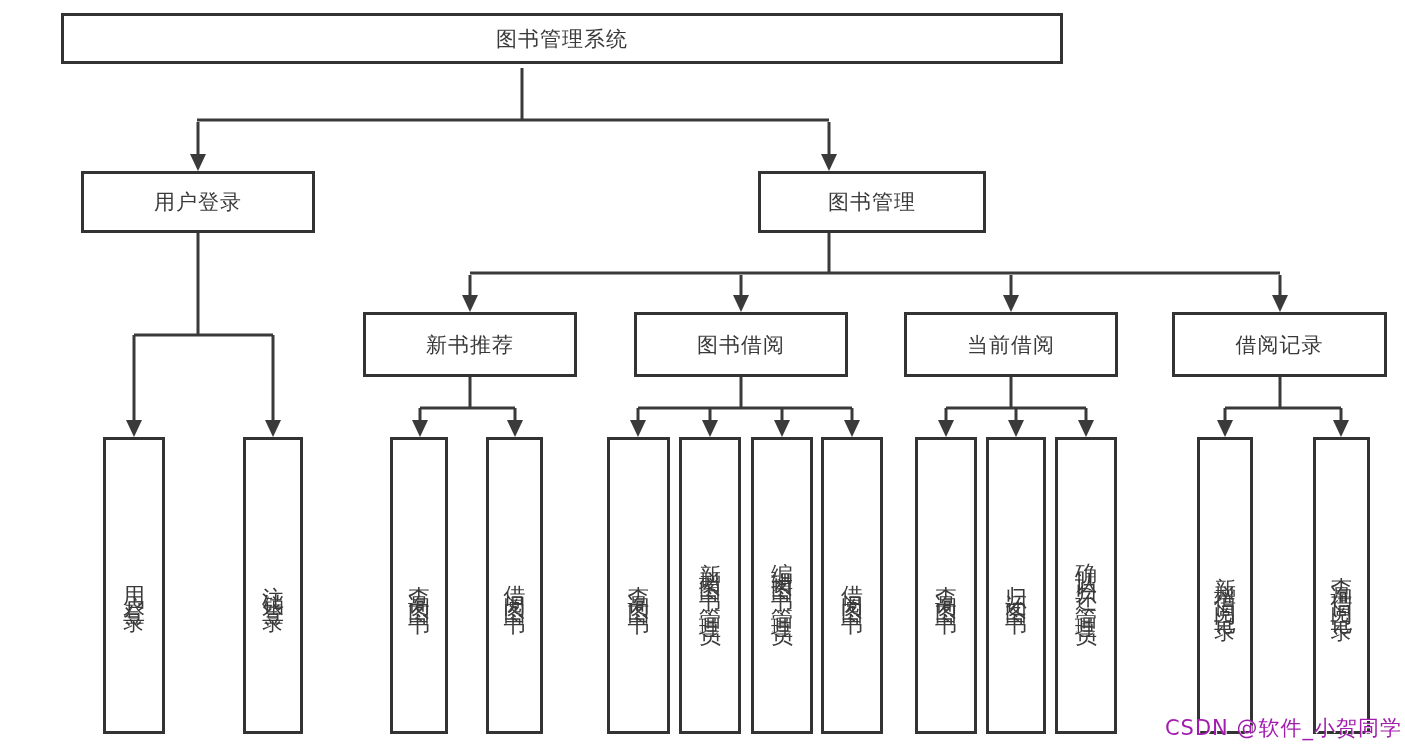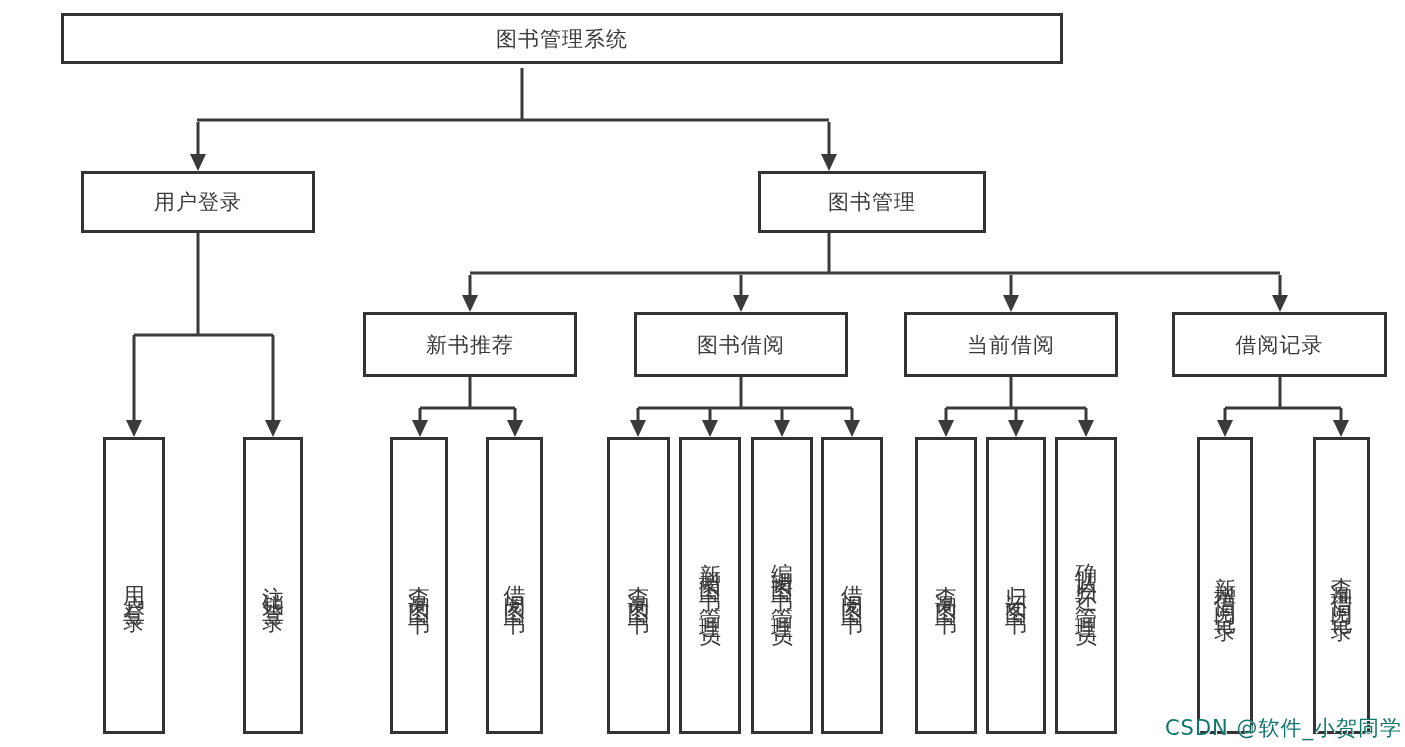--- a/index.html
+++ b/index.html
@@ -57,21 +57,21 @@
   .lf-9  { left: 915px;  width: 62px; }
   .lf-10 { left: 986px;  width: 60px; }
   .lf-11 { left: 1055px; width: 62px; }
   .lf-12 { left: 1197px; width: 56px; }
   .lf-13 { left: 1313px; width: 57px; }
   #watermark {
     position: absolute;
     right: 3px;
     bottom: 5px;
     font-size: 21px;
-    color: #0f766e;
+    color: #a21caf;
     text-shadow: 1px 1px 0 #ffffff;
     z-index: 5;
     letter-spacing: 1px;
   }
 </style>
 </head>
 <body>
 
 <div id="canvas">
 

